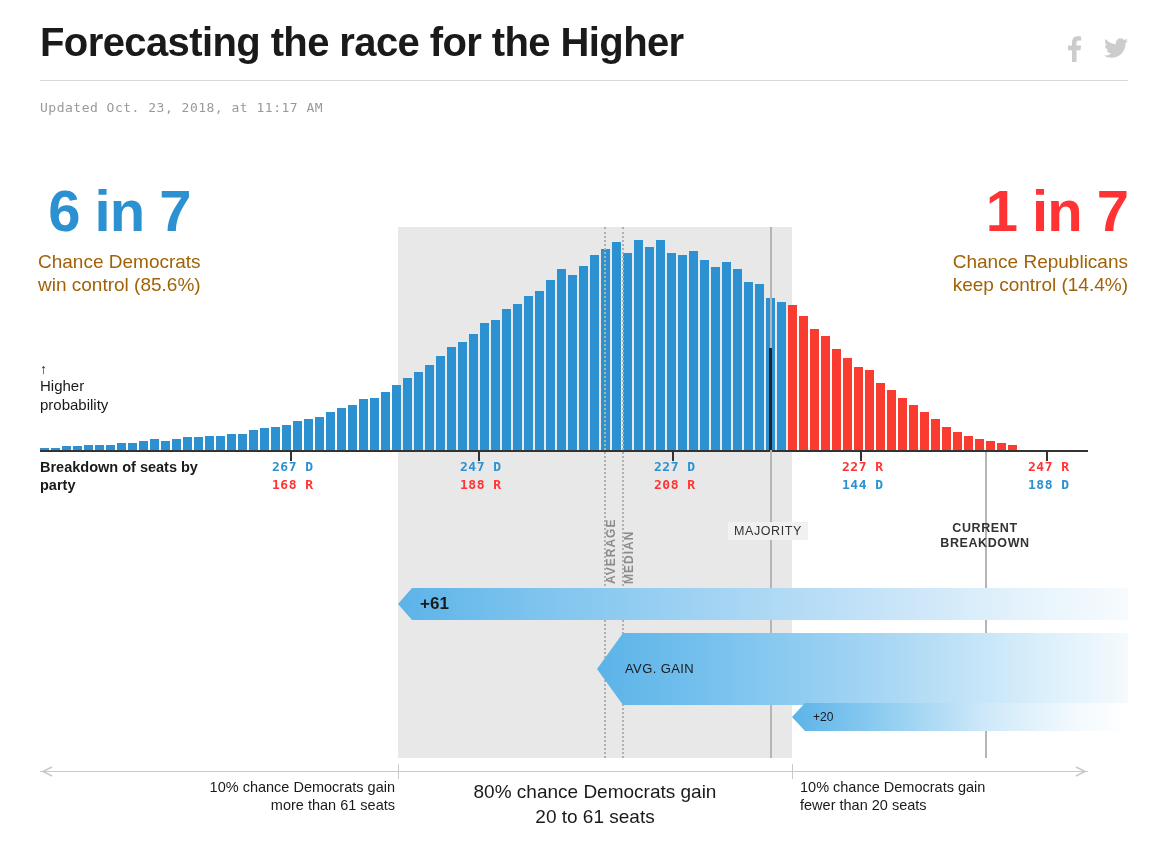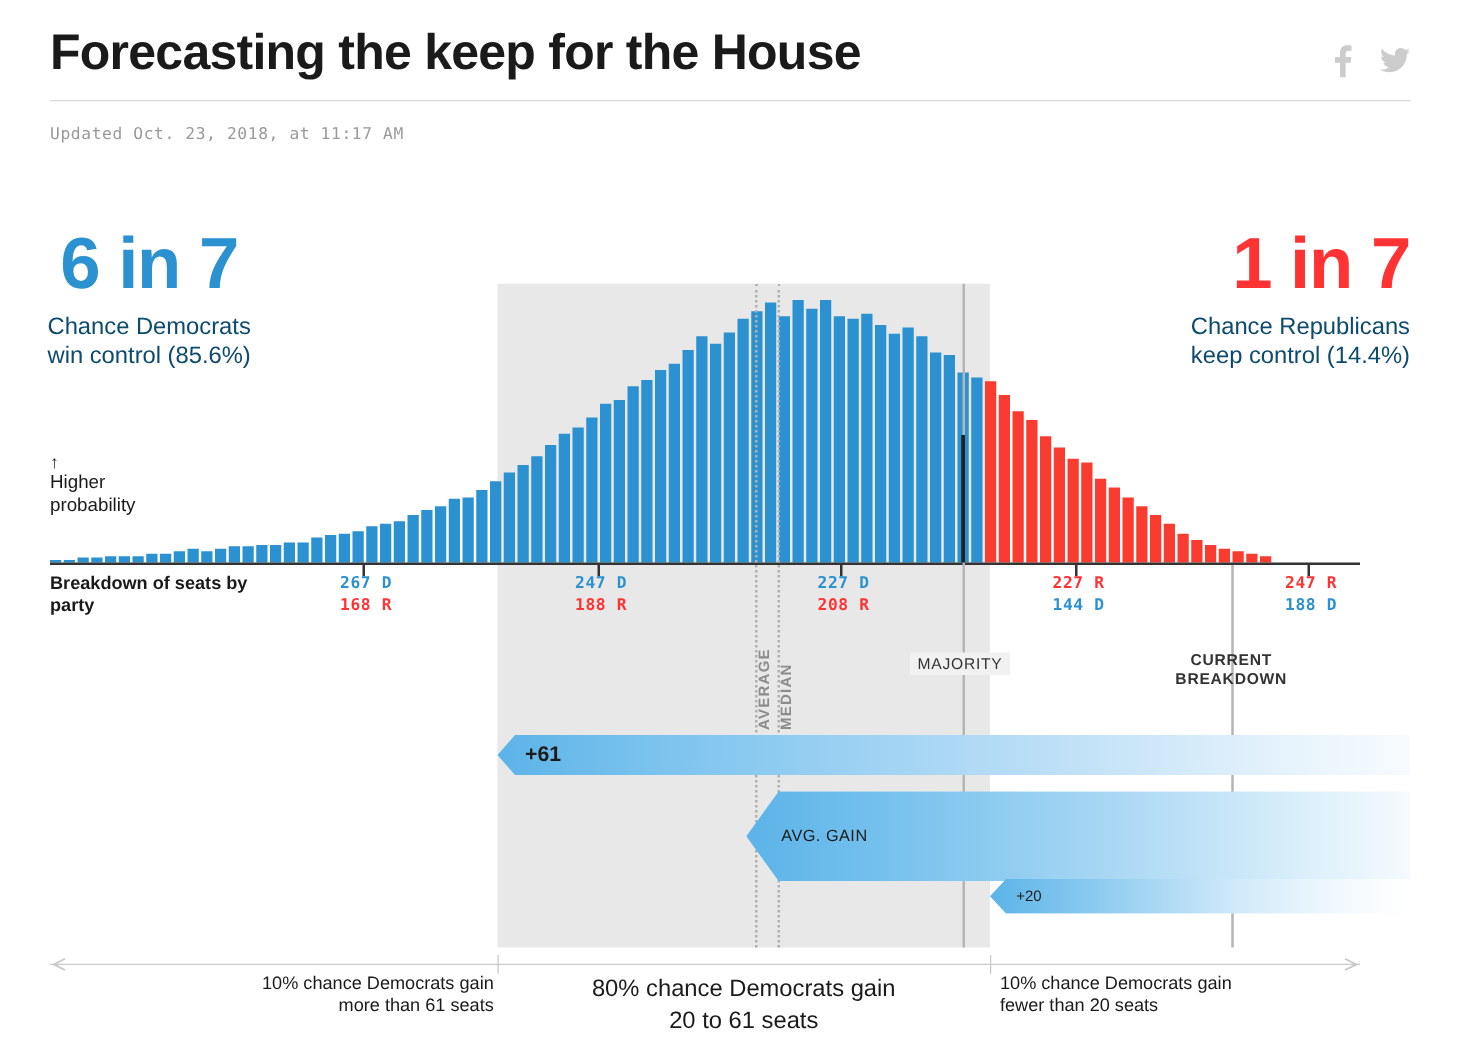--- a/index.html
+++ b/index.html
@@ -38,21 +38,21 @@
   .odds { position: absolute; top: 180px; }
   .odds-left  { left: 38px; text-align: center; }
   .odds-right { right: 40px; text-align: right; }
   .odds-big {
     font-size: 58px; font-weight: bold; line-height: 62px;
     letter-spacing: -1px; margin: 0;
   }
   .odds-big.dem { color: #2b91d0; }
   .odds-big.rep { color: #ff3333; }
   .odds-sub {
-    font-size: 19px; line-height: 23px; color: #0c4a6e;
+    font-size: 19px; line-height: 23px; color: #a16207;
     margin-top: 8px; white-space: pre-line;
   }
 
   
   .chart {
     position: absolute; left: 0; top: 0; width: 1168px; height: 844px;
     pointer-events: none;
   }
   .chart > * { pointer-events: auto; }
 
@@ -186,21 +186,21 @@
   }
   .cap-left  { left: 60px;  width: 335px; text-align: right; }
   .cap-mid   { left: 400px; width: 390px; text-align: center;
                font-size: 19px; line-height: 25px; top: 779px; }
   .cap-right { left: 800px; width: 330px; text-align: left; }
 </style>
 </head>
 <body>
 
 <div class="header">
-  <h1 class="title">Forecasting the keep for the House</h1>
+  <h1 class="title">Forecasting the race for the Higher</h1>
   <div class="social">
     <span>
       <svg width="16" height="26" viewBox="0 0 16 26" aria-hidden="true">
         <path fill="#cccccc" d="M10.5 26V14.2h4l.6-4.6h-4.6V6.7c0-1.3.4-2.2 2.3-2.2h2.4V.4C14.8.3 13.4.2 11.7.2 8.3.2 6 2.3 6 6.2v3.4H2v4.6h4V26h4.5z"></path>
       </svg>
     </span>
     <span>
       <svg width="24" height="22" viewBox="0 0 24 22" aria-hidden="true">
         <path fill="#cccccc" d="M24 2.6c-.9.4-1.8.7-2.8.8 1-.6 1.8-1.6 2.2-2.7-1 .6-2 1-3.1 1.2A4.9 4.9 0 0 0 16.7.3c-2.7 0-4.9 2.2-4.9 4.9 0 .4 0 .8.1 1.1C7.8 6.1 4.1 4.1 1.7 1 1.2 1.8 1 2.6 1 3.6c0 1.7.9 3.2 2.2 4.1-.8 0-1.6-.2-2.2-.6v.1c0 2.4 1.7 4.4 3.9 4.8-.4.1-.8.2-1.3.2-.3 0-.6 0-.9-.1.6 2 2.4 3.4 4.6 3.4-1.7 1.3-3.8 2.1-6.1 2.1H0c2.2 1.4 4.8 2.2 7.5 2.2 9.1 0 14-7.5 14-14v-.6c1-.7 1.8-1.6 2.5-2.6z"></path>
       </svg>

